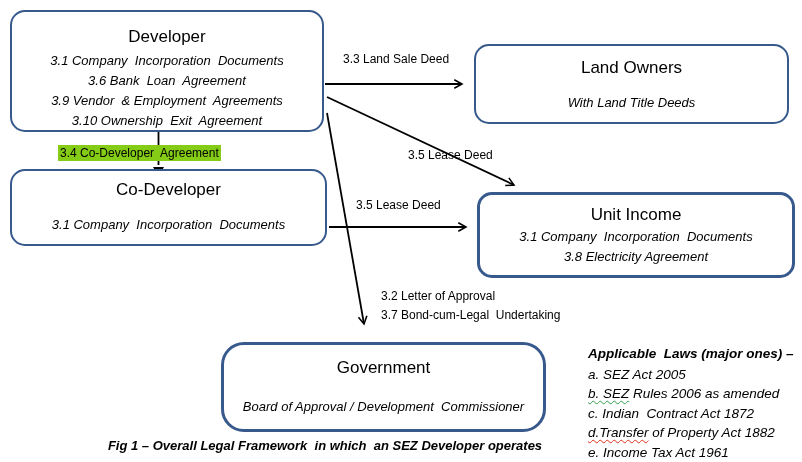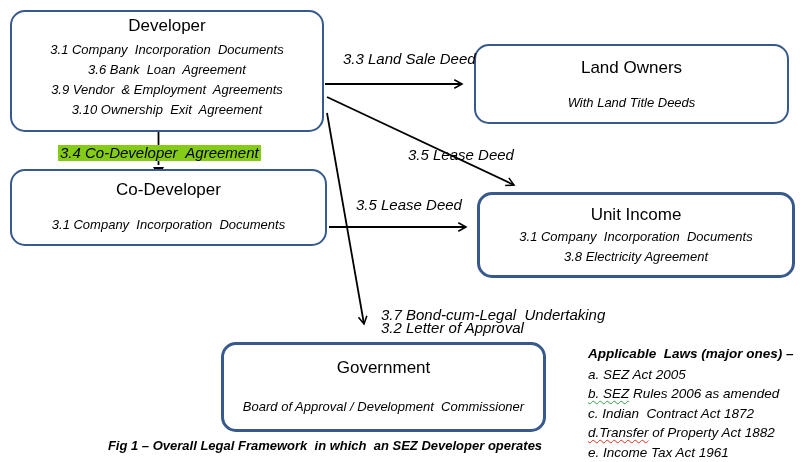--- a/index.html
+++ b/index.html
@@ -36,22 +36,21 @@
     white-space: pre-wrap;
   }
   #svg-arrows {
     position: absolute;
     left: 0; top: 0;
     width: 802px; height: 462px;
     pointer-events: none;
   }
   .arrow-label {
     position: absolute;
-    font-style: italic;
-    font-size: 15px;
+    font-size: 12px;
     line-height: 16px;
     white-space: pre;
   }
   .label-bg { background: #84cc16; padding: 0 2px; }
   #laws-block {
     position: absolute;
     left: 588px;
     top: 300px;
     width: 210px;
     font-size: 13.5px;
@@ -76,38 +75,38 @@
     top: 438px;
     width: 610px;
     text-align: center;
     font-size: 13px;
     font-weight: bold;
     font-style: italic;
     white-space: pre-wrap;
   }
 
   
-  #box-developer   { left: 10px;  top: 10px;  width: 314px; height: 122px; padding-top: 4px; }
+  #box-developer   { left: 10px;  top: 10px;  width: 314px; height: 122px; padding-top: 15px; }
   #box-land-owners { left: 474px; top: 44px;  width: 315px; height: 80px;  padding-top: 12px; }
   #box-co-developer{ left: 10px;  top: 169px; width: 317px; height: 77px;  padding-top: 9px; }
   #box-unit-holder { left: 477px; top: 192px; width: 318px; height: 86px;  padding-top: 10px; }
-  #box-government  { left: 221px; top: 342px; width: 325px; height: 90px;  padding-top: 13px; }
+  #box-government  { left: 221px; top: 342px; width: 325px; height: 90px;  padding-top: 13px; border-radius: 23px; }
 
   #box-developer .box-title { margin-bottom: 5px; }
   #box-land-owners .box-subtitle { margin-top: 16px; }
   #box-co-developer .box-item { margin-top: 16px; }
   #box-unit-holder .box-title { margin-bottom: 3px; }
   #box-government .box-subtitle { margin-top: 20px; }
 
   
   #label-land-sale   { left: 343px; top: 51px;  }
   #label-co-dev      { left: 58px;  top: 145px; }
   #label-lease-diag  { left: 408px; top: 147px; }
   #label-lease-horiz { left: 356px; top: 197px; }
-  #label-letter      { left: 381px; top: 288px; margin-top: 32px; }
+  #label-letter      { left: 381px; top: 288px; }
   #label-bond        { left: 381px; top: 307px; }
 </style>
 </head>
 <body>
 
 <div id="canvas">
 
   <svg id="svg-arrows" viewBox="0 0 802 462">
     <defs>
       <marker id="chev" viewBox="0 0 14 14" refX="11" refY="7" markerWidth="12" markerHeight="12" orient="auto" markerUnits="userSpaceOnUse">

